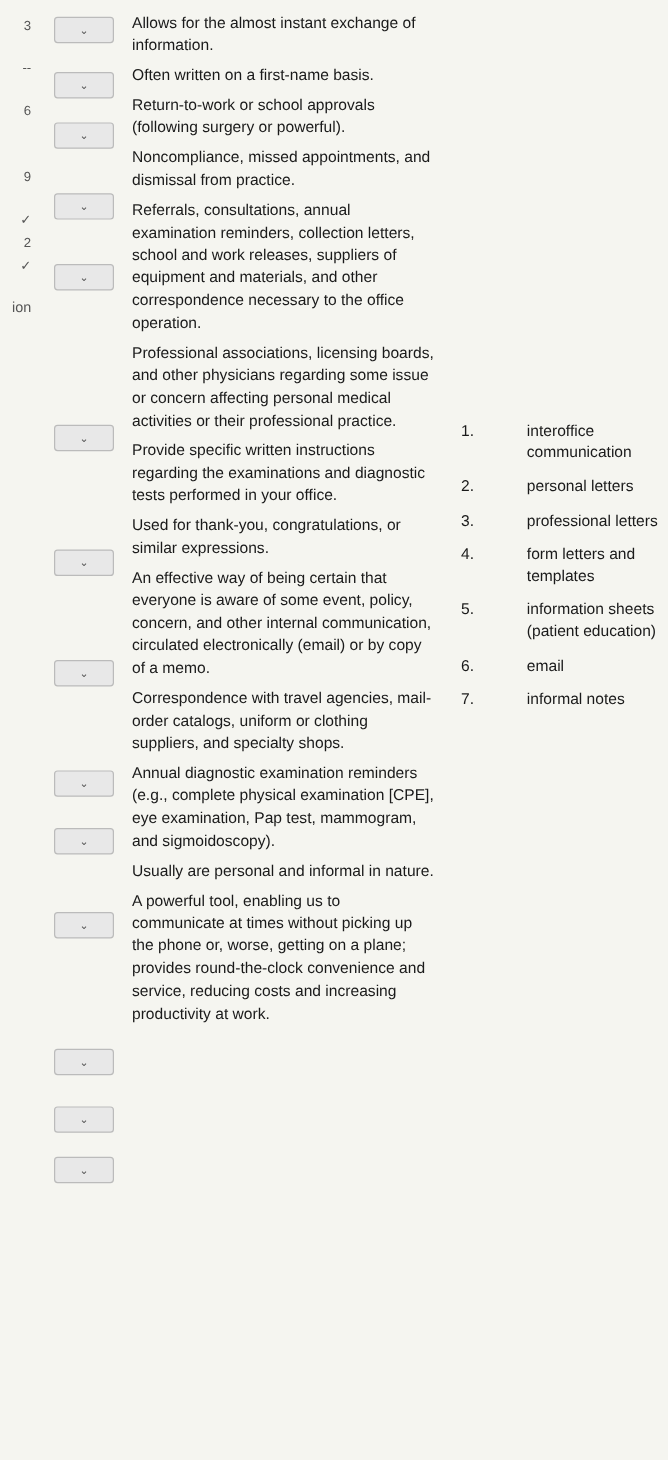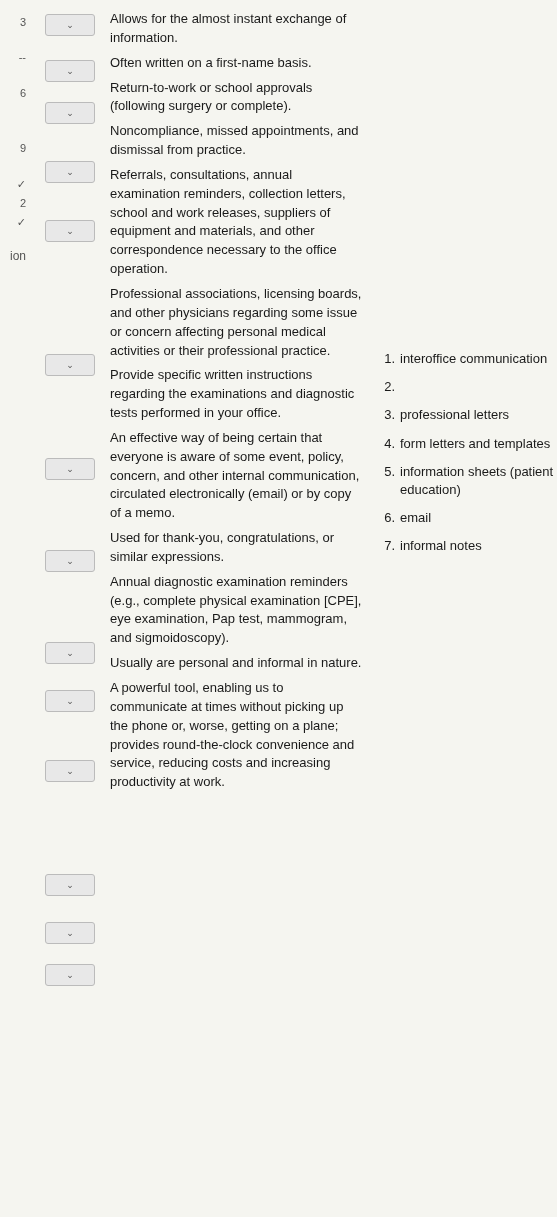--- a/index.html
+++ b/index.html
@@ -98,20 +98,21 @@
       line-height: 1.4;
     }
     .answer-num {
       font-weight: normal;
       margin-right: 5px;
       min-width: 18px;
       text-align: right;
     }
     .answer-text {
       flex: 1;
+      margin-left: 39px;
     }
   </style>
 </head>
 <body>
 
 <div class="page">
 
   <div class="left-numbers">
     <div class="line-num" style="margin-bottom:20px;">3</div>
     <div class="line-num" style="margin-bottom:20px;">--</div>
@@ -214,41 +215,43 @@
           </div>
         </div>
 
       </div>
     </div>
 
     <div class="descriptions-col">
 
       <div class="desc-item">Allows for the almost instant exchange of information.</div>
       <div class="desc-item">Often written on a first-name basis.</div>
-      <div class="desc-item">Return-to-work or school approvals (following surgery or complete).</div>
+      <div class="desc-item">Return-to-work or school approvals (following surgery or powerful).</div>
       <div class="desc-item">Noncompliance, missed appointments, and dismissal from practice.</div>
       <div class="desc-item">Referrals, consultations, annual examination reminders, collection letters, school and work releases, suppliers of equipment and materials, and other correspondence necessary to the office operation.</div>
       <div class="desc-item">Professional associations, licensing boards, and other physicians regarding some issue or concern affecting personal medical activities or their professional practice.</div>
       <div class="desc-item">Provide specific written instructions regarding the examinations and diagnostic tests performed in your office.</div>
+      <div class="desc-item">Used for thank-you, congratulations, or similar expressions.</div>
       <div class="desc-item">An effective way of being certain that everyone is aware of some event, policy, concern, and other internal communication, circulated electronically (email) or by copy of a memo.</div>
-      <div class="desc-item">Used for thank-you, congratulations, or similar expressions.</div>
+      <div class="desc-item">Correspondence with travel agencies, mail-order catalogs, uniform or clothing suppliers, and specialty shops.</div>
       <div class="desc-item">Annual diagnostic examination reminders (e.g., complete physical examination [CPE], eye examination, Pap test, mammogram, and sigmoidoscopy).</div>
       <div class="desc-item">Usually are personal and informal in nature.</div>
       <div class="desc-item">A powerful tool, enabling us to communicate at times without picking up the phone or, worse, getting on a plane; provides round-the-clock convenience and service, reducing costs and increasing productivity at work.</div>
 
     </div>
 
     <div class="right-col">
       <ul class="answer-list">
       <li class="answer-item">
             <span class="answer-num">1.</span>
             <span class="answer-text">interoffice communication</span>
           </li>
           <li class="answer-item">
             <span class="answer-num">2.</span>
+            <span class="answer-text">personal letters</span>
           </li>
           <li class="answer-item">
             <span class="answer-num">3.</span>
             <span class="answer-text">professional letters</span>
           </li>
           <li class="answer-item">
             <span class="answer-num">4.</span>
             <span class="answer-text">form letters and templates</span>
           </li>
           <li class="answer-item">

